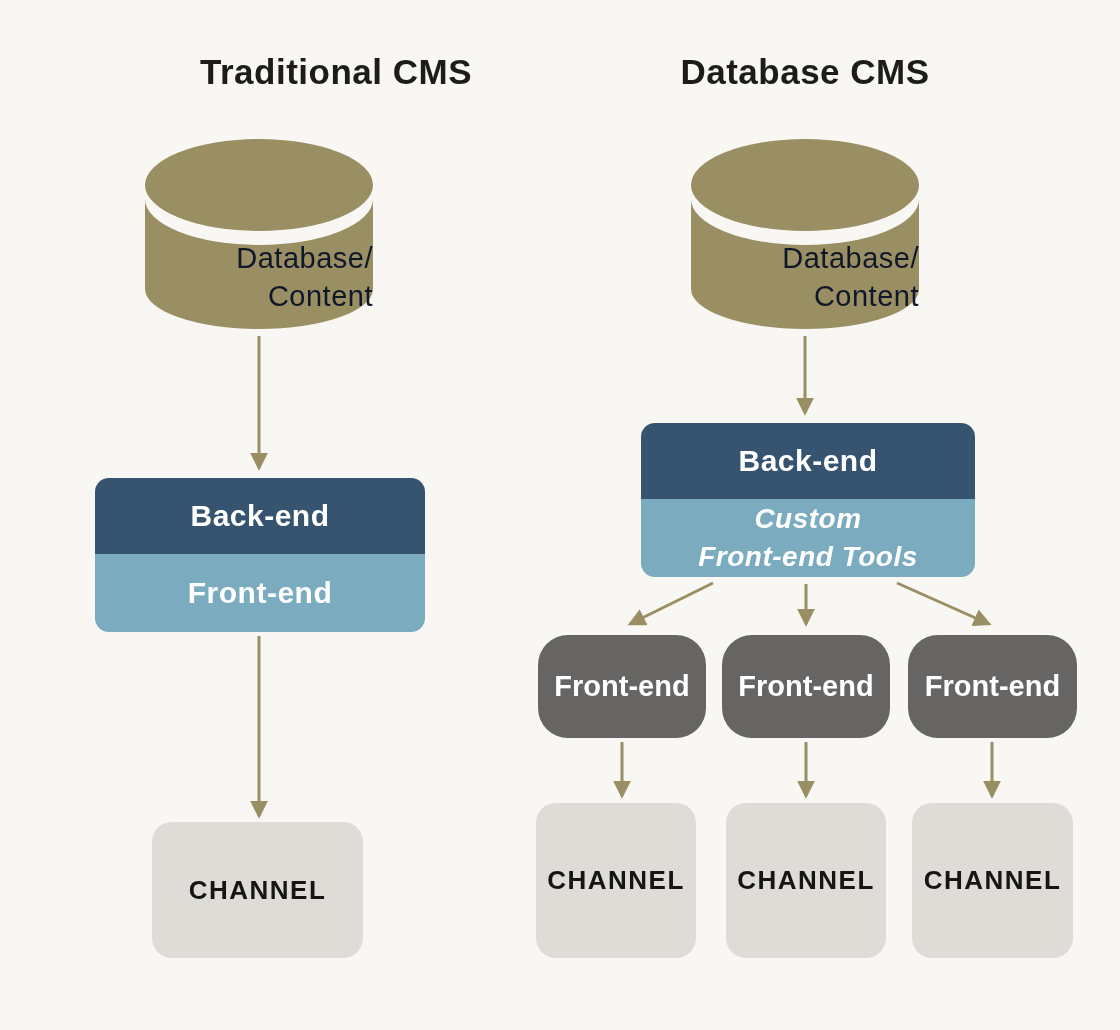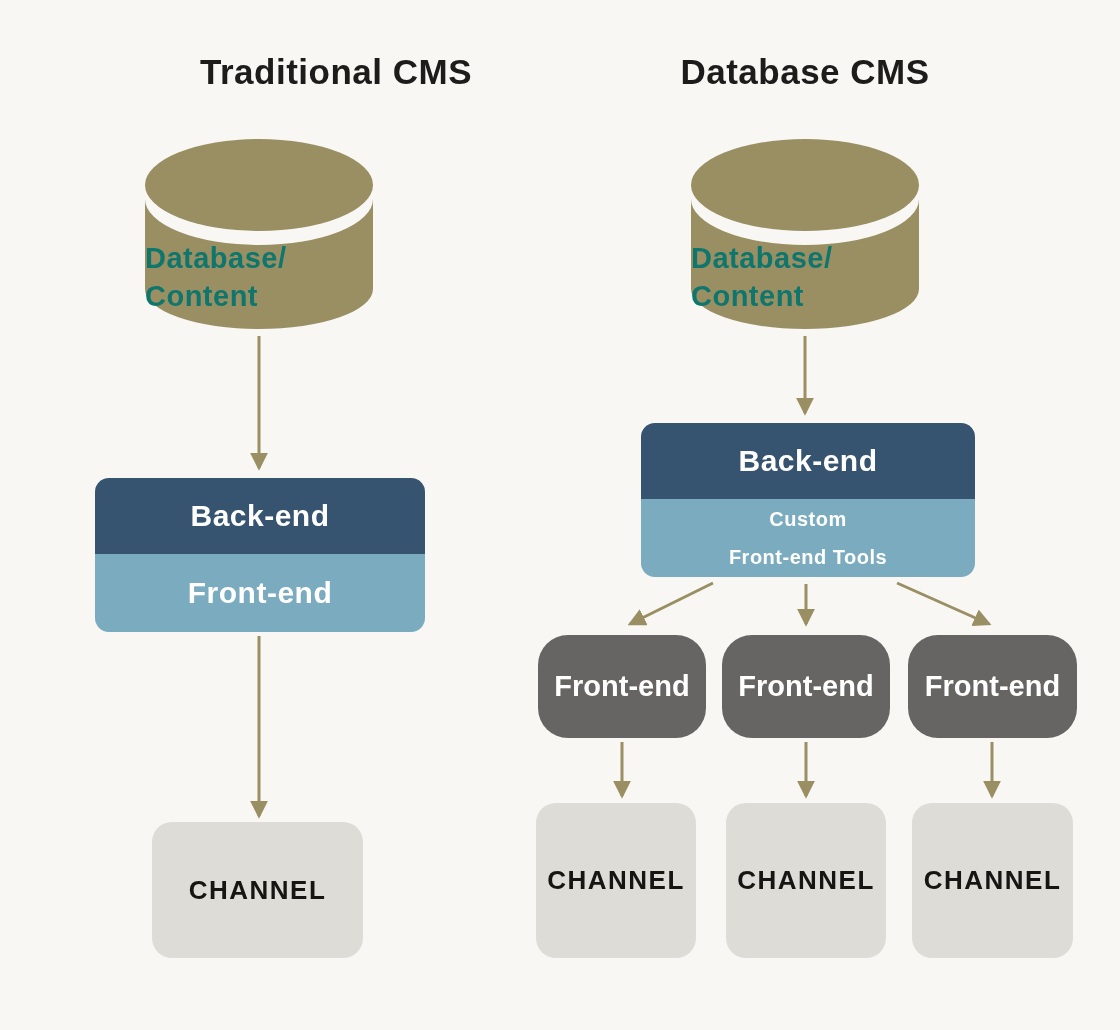--- a/index.html
+++ b/index.html
@@ -28,42 +28,42 @@
   .title-left  { left:40px;  width:432px;text-align:right; }
   .title-right { left:589px; width:432px; }
 
   .cylinder { position:absolute; width:228px; height:194px; }
   .cyl-left  { left:145px; top:139px; }
   .cyl-right { left:691px; top:139px; }
   .cylinder svg { position:absolute; left:0; top:0; width:100%; height:100%; }
   .cyl-fill { fill: var(--olive, #9a8f63); }
   .cyl-label {
     position:absolute; left:0; right:0; top:100px;
-    text-align:left; color:#0f766e; font-weight:700;
+    text-align:right; color:#0f172a; font-weight:400;
     font-size:29px; line-height:38px; letter-spacing:.5px;
   }
   .cyl-label span { display:block; }
 
   .stack {
     position:absolute; border-radius:14px; overflow:hidden;
     color:#fff; font-weight:700; text-align:center;
   }
   .stack-left  { left:95px;  top:478px; width:330px; height:154px; }
   .stack-right { left:641px; top:423px; width:334px; height:154px; }
   .stack .seg-top {
     height:76px; background: var(--dark_blue, #36536f);
     display:flex; align-items:center; justify-content:center;
     font-size:30px; letter-spacing:.5px;
   }
   .stack .seg-bottom {
     height:78px; background: var(--light_blue, #7aabbf);
     display:flex; flex-direction:column; align-items:center; justify-content:center;
     font-size:30px; letter-spacing:.5px;
   }
-  .stack-right .seg-bottom { font-size:20px; line-height:38px; }
+  .stack-right .seg-bottom { font-size:28px; line-height:38px;font-style:italic; }
   .stack-right .seg-bottom span { display:block; }
 
   .fe-box {
     position:absolute; top:635px; width:168px; height:103px;
     background: var(--dark_gray, #666564); border-radius:30px;
     color:#fff; font-weight:700; font-size:29px;
     display:flex; align-items:center; justify-content:center;
   }
   .fe-1 { left:538px; }
   .fe-2 { left:722px; }

